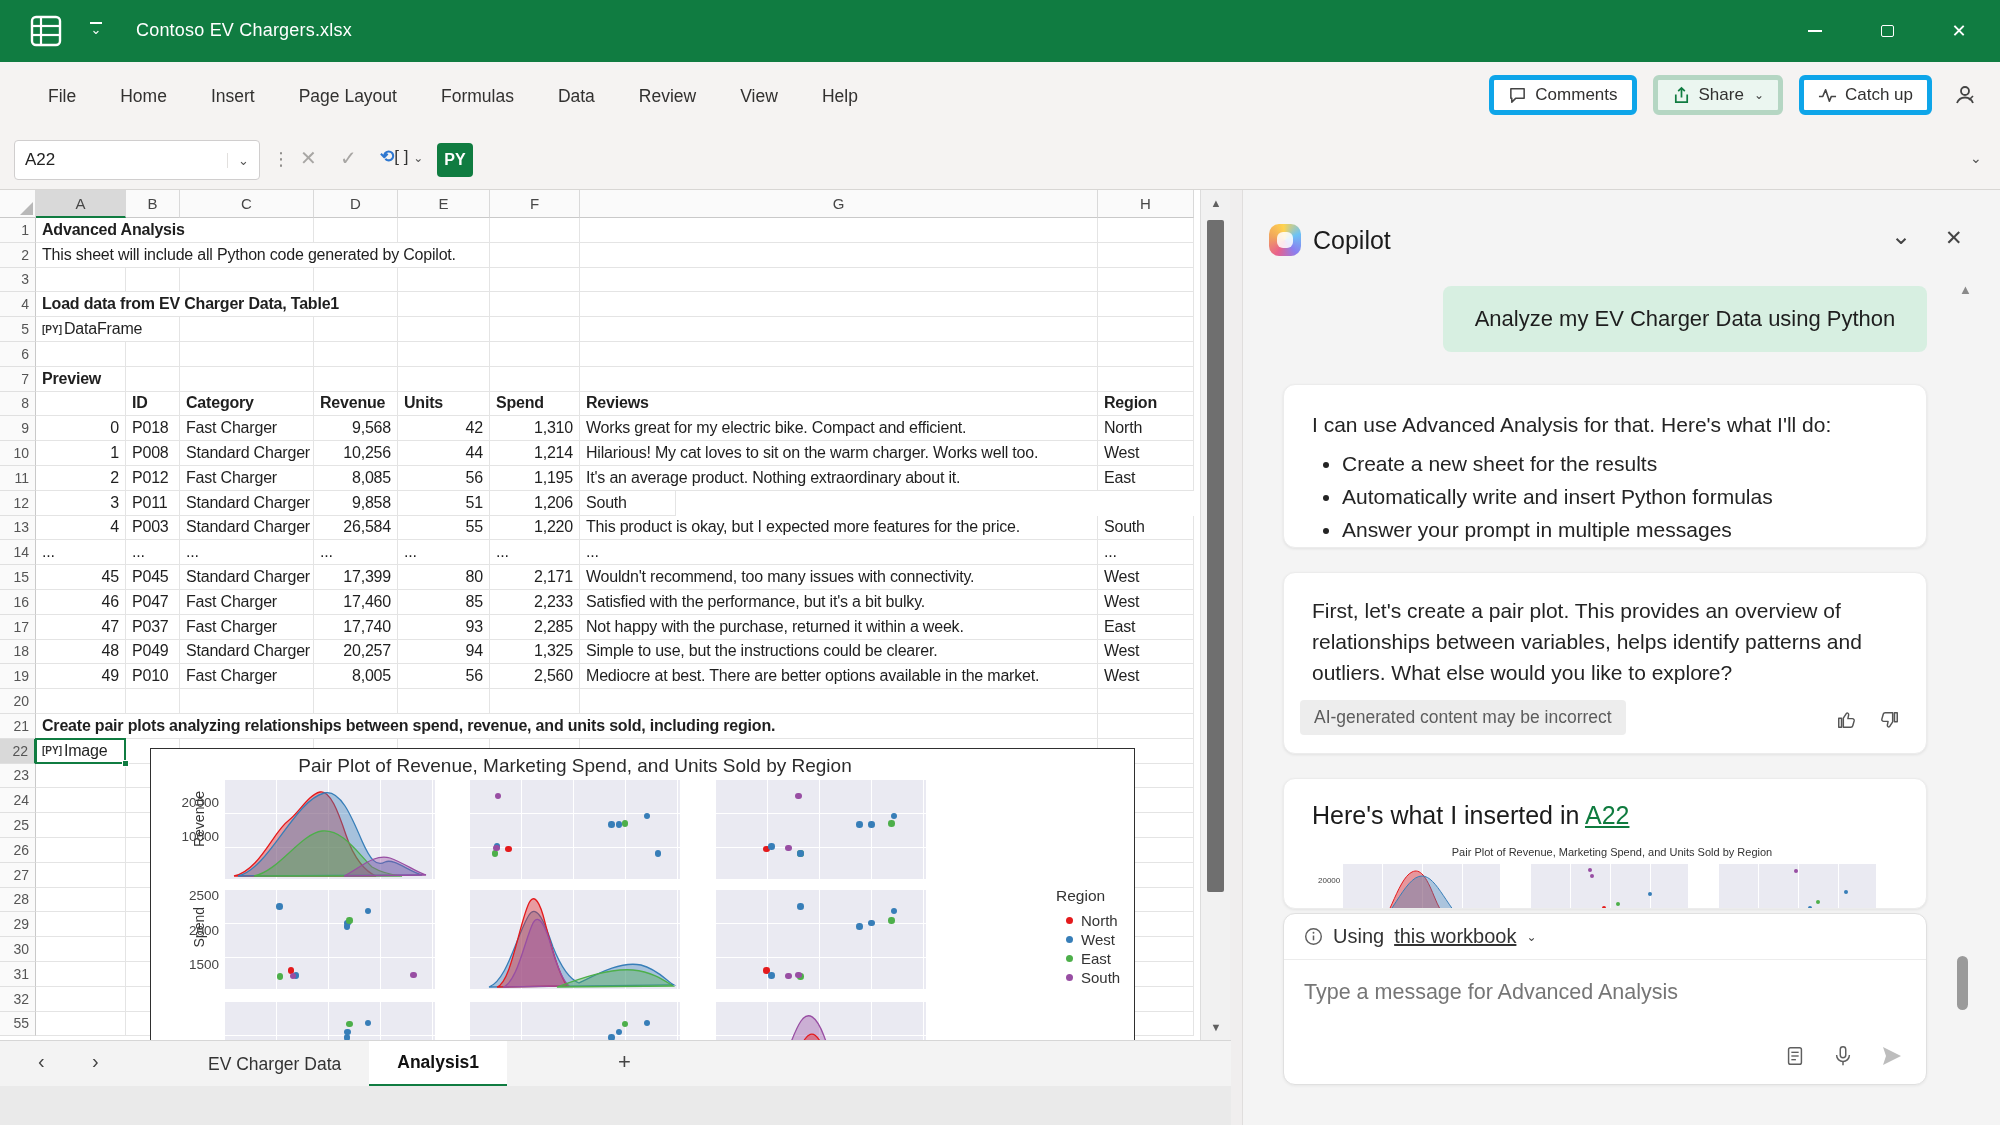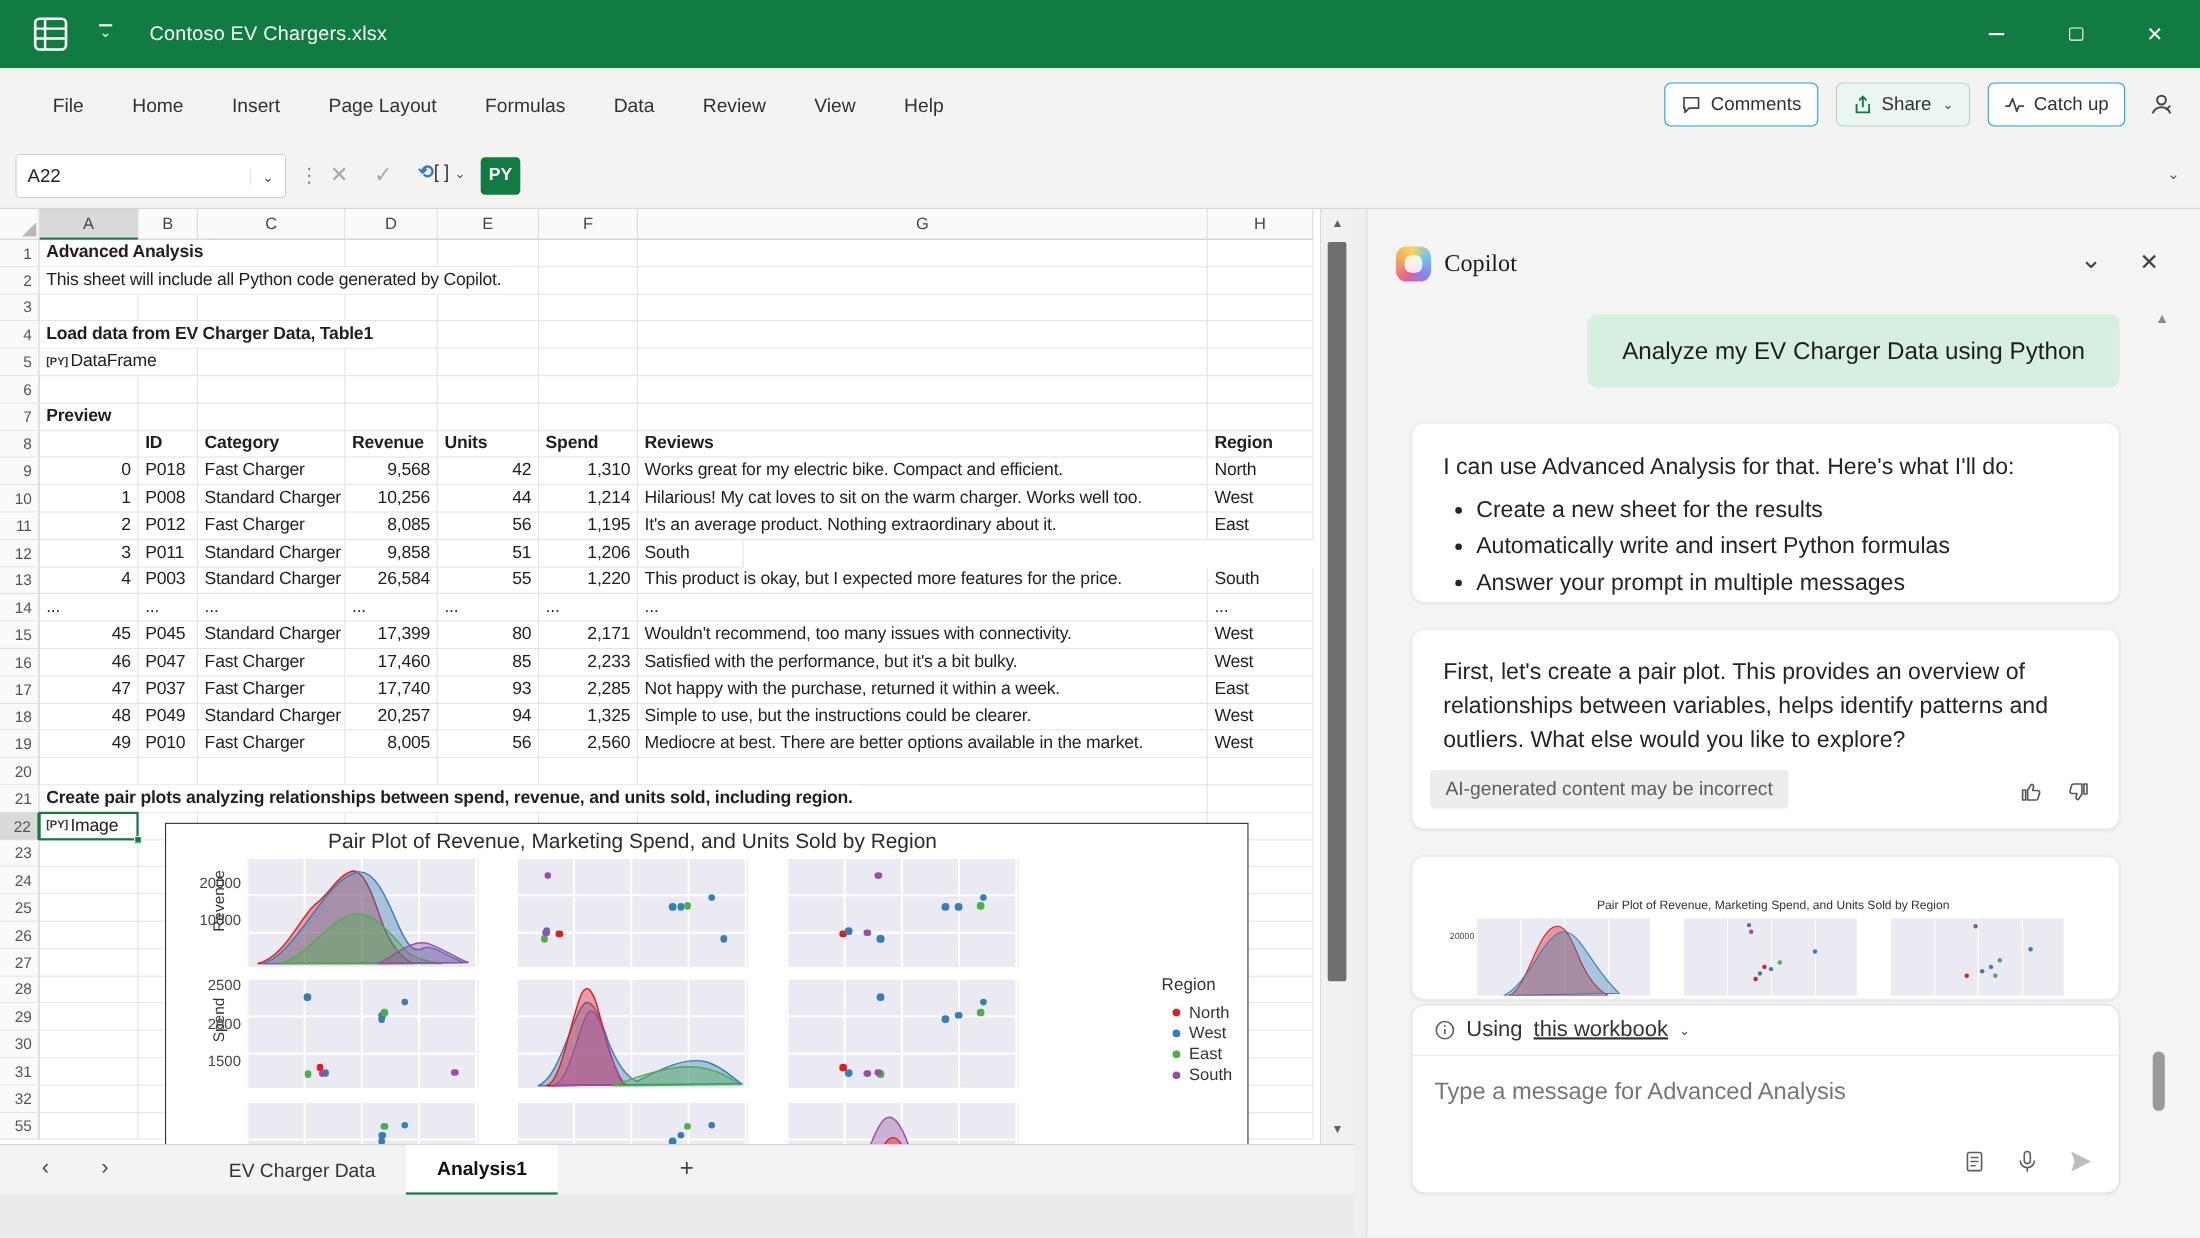--- a/index.html
+++ b/index.html
@@ -17,21 +17,21 @@
   .winbtn { position:absolute; top:0; width:60px; height:62px; display:flex; align-items:center; justify-content:center; color:#fff; font-size:18px; }
   .winbtn.min { left:1785px; } .winbtn.max { left:1857px; } .winbtn.close { left:1929px; }
   .minbar { width:14px; height:2px; background:#fff; display:block; }
   .maxbox { width:13px; height:12px; border:1.6px solid #fff; border-radius:2px; display:block; }
 
   
   .menubar { position:absolute; left:0; top:62px; width:2000px; height:68px; background:#f5f3f2; }
   .mtabs { position:absolute; left:26px; top:0; height:68px; display:flex; align-items:center; }
   .mtab { padding:0 22px; font-size:17.5px; color:#323130; cursor:default; }
   .ribbon-right { position:absolute; right:18px; top:13px; display:flex; align-items:center; gap:16px; }
-  .pillbtn { height:40px; border:1px solid #0ea5e9; border-radius:6px; background:#fff; display:flex; align-items:center; gap:8px; padding:0 14px; font-size:17px; color:#323130; }
+  .pillbtn { height:40px; border:5px solid #0ea5e9; border-radius:6px; background:#fff; display:flex; align-items:center; gap:8px; padding:0 14px; font-size:17px; color:#323130; }
   .pillbtn.share { background:#ebf6f0; border-color:#b5d6c3; }
   .pillbtn .chev { font-size:12px; color:#444; margin-left:2px; }
   .persona { width:34px; height:34px; display:flex; align-items:center; justify-content:center; }
 
   
   .formulabar { position:absolute; left:0; top:130px; width:2000px; height:60px; background:#f5f3f2; border-bottom:1px solid #d8d6d4; }
   .namebox { position:absolute; left:14px; top:10px; width:246px; height:40px; background:#fff; border:1px solid #d0cece; border-radius:4px; font-size:17px; color:#222; display:flex; align-items:center; padding:0 10px; }
   .namebox .nb-chev { margin-left:auto; color:#555; font-size:13px; border-left:1px solid #e2e0de; padding-left:10px; }
   .fb-dots { position:absolute; left:272px; top:18px; color:#8a8886; font-size:18px; }
   .fb-x { position:absolute; left:300px; top:16px; color:#a8a6a4; font-size:20px; }
@@ -89,21 +89,21 @@
   .stab.active { background:#fff; font-weight:bold; color:#111; border-bottom:3.5px solid #107C41; }
   .tb-plus { position:absolute; left:618px; top:8px; font-size:22px; color:#444; }
   .bottomstrip { position:absolute; left:0; top:1086px; width:1231px; height:39px; background:#eaeaea; }
 
   
   .panel { position:absolute; left:1242px; top:190px; width:758px; height:935px; background:#f4f4f4; border-left:1px solid #e0dedd; }
   .p-header { position:absolute; left:0; top:30px; width:758px; height:48px; }
   .cp-logo { position:absolute; left:26px; top:4px; width:32px; height:32px; border-radius:10px;
     background:conic-gradient(from 210deg, #e8618c, #f0a35e, #ffd34e, #6cc3f5, #8a7ff0, #e8618c); }
   .cp-logo::after { content:""; position:absolute; left:8px; top:8px; width:16px; height:16px; border-radius:6px; background:rgba(255,255,255,.85); }
-  .p-title { position:absolute; left:70px; top:6px; font-size:22px; color:#1b1b1b;font-family:Liberation Serif, serif; }
+  .p-title { position:absolute; left:70px; top:6px; font-size:25px; color:#1b1b1b; }
   .p-chev { position:absolute; left:648px; top:2px; font-size:24px; color:#444; }
   .p-close { position:absolute; left:702px; top:6px; font-size:21px; color:#444; }
   .bubble { position:absolute; left:200px; top:96px; width:484px; height:66px; background:#d7efe1; border-radius:8px; font-size:22px; color:#1e1e1e; display:flex; align-items:center; justify-content:center; }
   .card { position:absolute; left:40px; width:644px; background:#fff; border-radius:12px; box-shadow:0 1px 3px rgba(0,0,0,.08); border:1px solid #ececec; }
   .card1 { top:194px; height:164px; padding:24px 28px; }
   .card-text { font-size:21px; color:#242424; line-height:31px; }
   .card1 ul { margin:7px 0 0 30px; }
   .card1 li { font-size:21px; color:#242424; line-height:33px; }
   .card2 { top:382px; height:182px; padding:22px 28px; }
   .pill { position:absolute; left:16px; bottom:18px; background:#ededed; border-radius:4px; padding:7px 14px; font-size:17.5px; color:#5c5c5c; }
@@ -955,20 +955,23 @@
         <svg class="icon" width="22" height="22" viewBox="0 0 24 24">
             <path d="M3 10h3v10H3zM8 20h8.2c1 0 1.8-.6 2-1.5l1.6-5.5c.3-1.2-.6-2.5-1.9-2.5H13l.8-4.2c.2-1.3-1.4-2.6-2.4-1.5L8 10z" fill="none" stroke="#555" stroke-width="1.6" stroke-linejoin="round"></path>
           </svg>
         <svg class="icon" width="22" height="22" viewBox="0 0 24 24" style="transform:rotate(180deg)">
             <path d="M3 10h3v10H3zM8 20h8.2c1 0 1.8-.6 2-1.5l1.6-5.5c.3-1.2-.6-2.5-1.9-2.5H13l.8-4.2c.2-1.3-1.4-2.6-2.4-1.5L8 10z" fill="none" stroke="#555" stroke-width="1.6" stroke-linejoin="round"></path>
           </svg>
       </span>
     </div>
 
     <div class="card card3">
+      <div class="card3-title">
+        <span>Here's what I inserted in </span><a class="cell-link">A22</a>
+      </div>
       <div class="minichart">
         <div class="mc-title">Pair Plot of Revenue, Marketing Spend, and Units Sold by Region</div>
         <div class="mc-tick">20000</div>
         <div class="mc-cell" style="left:30px">
           <svg class="icon" width="158" height="70" viewBox="0 0 158 70">
               <path d="M30,70 C45,65 55,15 70,8 C78,4 84,12 92,32 C100,52 110,65 120,70 Z" fill="#e41a1c" fill-opacity=".4" stroke="#e41a1c"></path>
               <path d="M25,70 C48,60 62,12 80,12 C95,12 105,45 130,68 Z" fill="#377eb8" fill-opacity=".35" stroke="#377eb8"></path>
             </svg>
         </div>
         <div class="mc-cell" style="left:218px">

